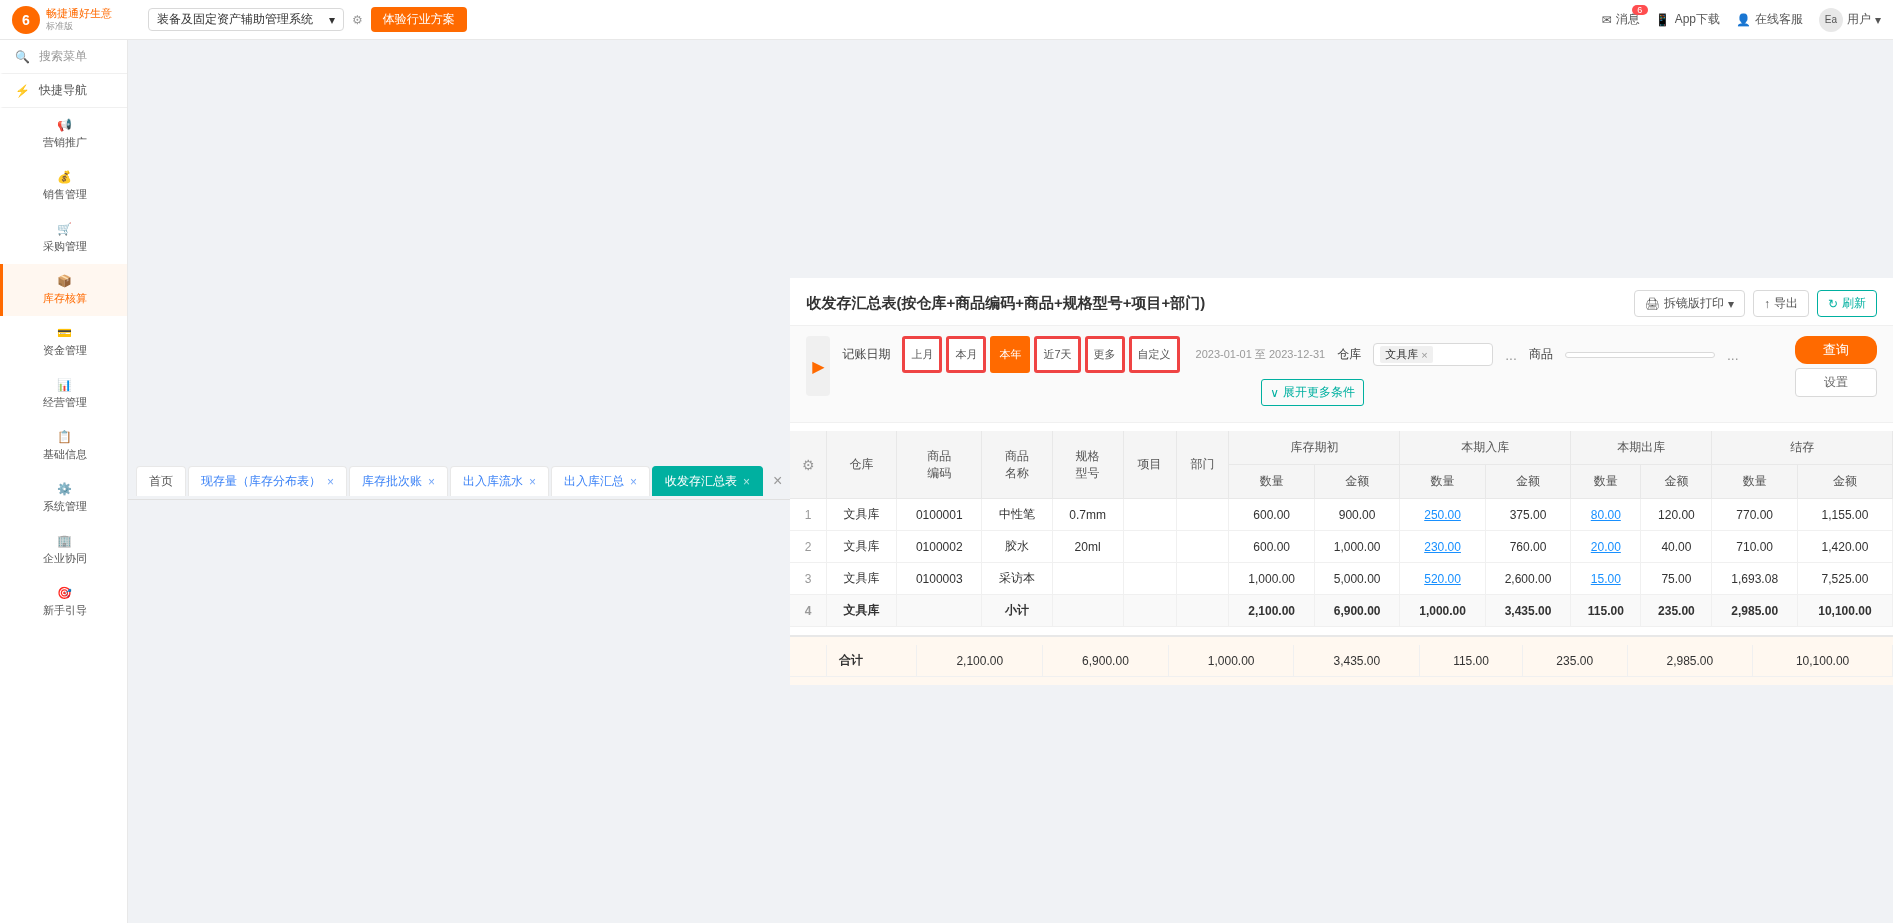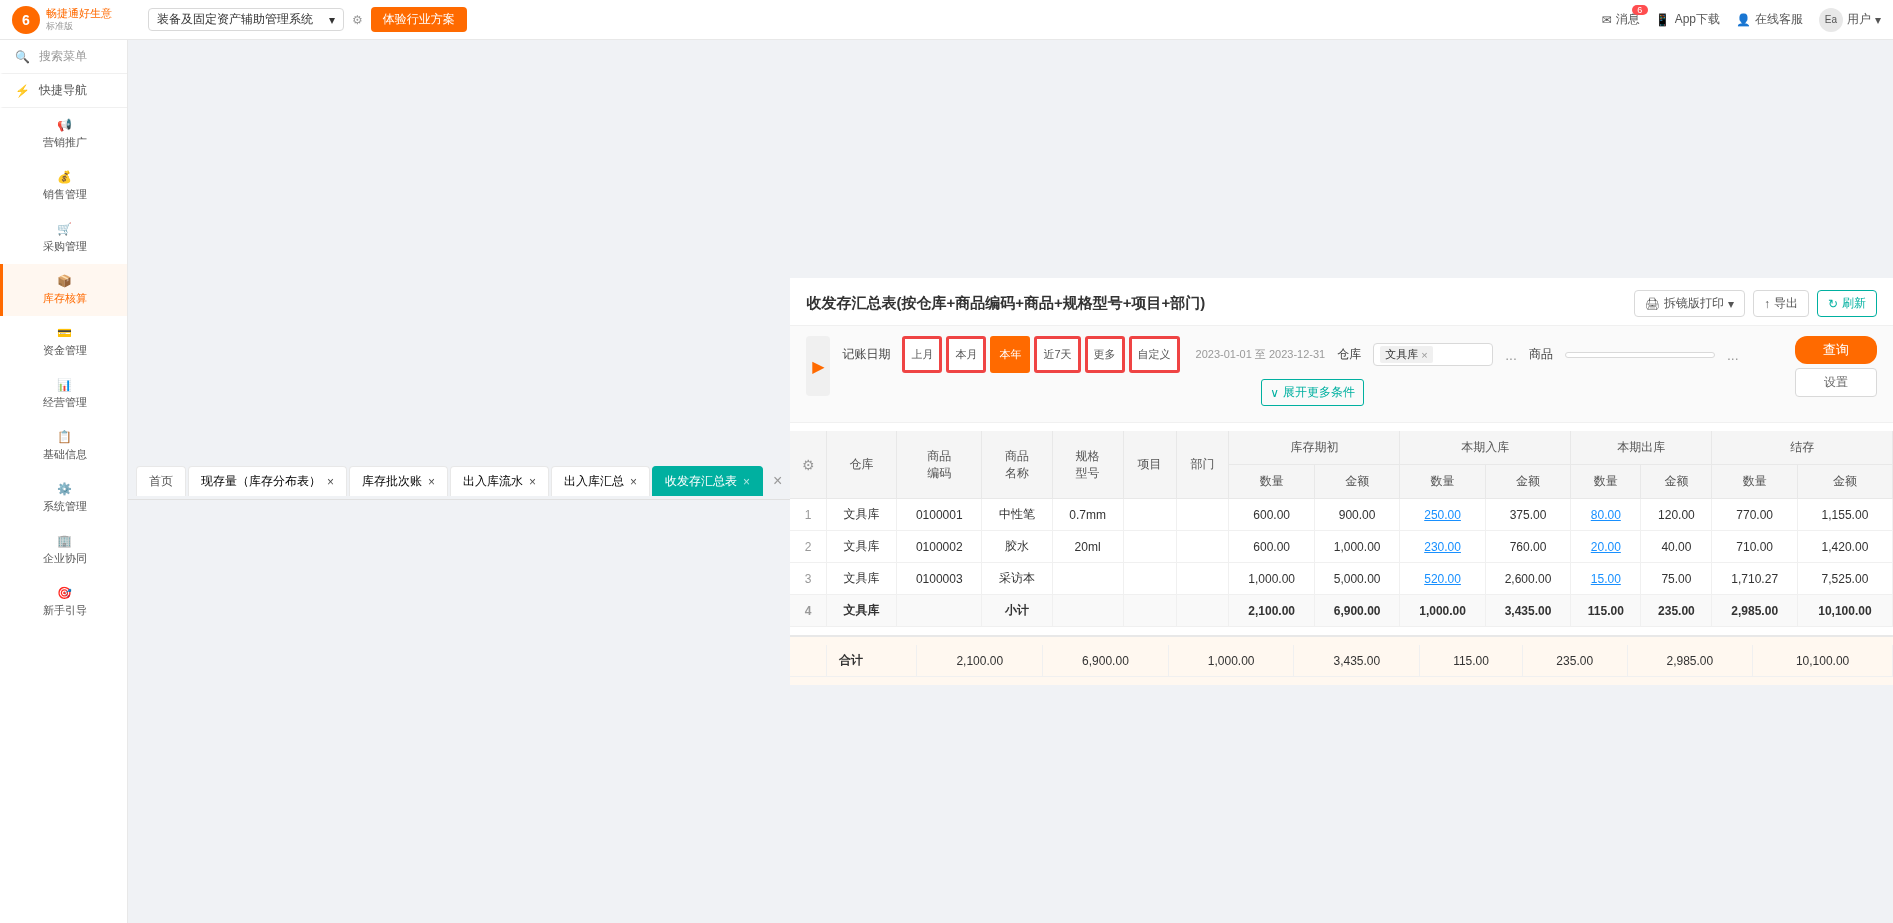--- a/index.html
+++ b/index.html
@@ -24,21 +24,21 @@
     .top-bar-right-item { display: flex; align-items: center; gap: 4px; cursor: pointer; position: relative; }
     .badge { background: #ff4d4f; color: #fff; border-radius: 10px; font-size: 9px; padding: 0 4px; min-width: 16px; text-align: center; position: absolute; top: -6px; right: -8px; }
     .user-avatar { width: 24px; height: 24px; background: #e8e8e8; border-radius: 50%; display: flex; align-items: center; justify-content: center; font-size: 10px; }
     .sidebar-item { display: flex; flex-direction: column; align-items: center; padding: 10px 4px; cursor: pointer; border-left: 3px solid transparent; gap: 3px; }
     .sidebar-item.active { background: #fff7f0; border-left-color: #ff6a00; }
     .sidebar-item.active .sidebar-item-label { color: #ff6a00; }
     .sidebar-item-label { font-size: 11px; color: #555; text-align: center; }
 
     
     .tab-bar { display: flex; align-items: center; background: #f0f2f5; border-bottom: 1px solid #e0e0e0; height: 36px; padding-left: 8px; flex-shrink: 0; }
-    .tab-item { display: flex; align-items: center; gap: 4px; padding: 6px 12px; background: #fff; border: 1px solid #e8e8e8; border-bottom: none; cursor: pointer; font-size: 12px; color: #000000; margin-right: 2px; border-radius: 4px 4px 0 0; white-space: nowrap; }
+    .tab-item { display: flex; align-items: center; gap: 4px; padding: 6px 12px; background: #fff; border: 1px solid #e8e8e8; border-bottom: none; cursor: pointer; font-size: 12px; color: #3b82f6; margin-right: 2px; border-radius: 4px 4px 0 0; white-space: nowrap; }
     .tab-item.active { background: #00b0a0; color: #fff; border-color: #00b0a0; }
     .tab-item .tab-close { cursor: pointer; margin-left: 2px; color: inherit; opacity: 0.7; }
     .tab-home { padding: 6px 12px; background: #fff; border: 1px solid #e8e8e8; border-bottom: none; cursor: pointer; font-size: 12px; color: #555; margin-right: 2px; border-radius: 4px 4px 0 0; }
     .tab-close-all { margin-left: auto; padding: 4px 8px; cursor: pointer; color: #999; font-size: 16px; }
 
     
     .page-content { flex: 1; background: #fff; overflow-y: auto; padding: 0; }
     .page-header { padding: 12px 16px 8px; border-bottom: 1px solid #f0f0f0; display: flex; align-items: center; justify-content: space-between; }
     .page-title { font-size: 15px; font-weight: bold; color: #333; }
     .page-header-actions { display: flex; align-items: center; gap: 8px; }
@@ -355,21 +355,21 @@
       <td>采访本</td>
       <td></td>
       <td></td>
       <td></td>
       <td>1,000.00</td>
       <td>5,000.00</td>
       <td><span class="link-value">520.00</span></td>
       <td>2,600.00</td>
       <td><span class="link-value">15.00</span></td>
       <td>75.00</td>
-      <td>1,710.27</td>
+      <td>1,693.08</td>
       <td>7,525.00</td>
     </tr>
                 <tr class="subtotal-row">
       <td class="row-num">4</td>
       <td>文具库</td>
       <td></td>
       <td>小计</td>
       <td></td>
       <td></td>
       <td></td>

